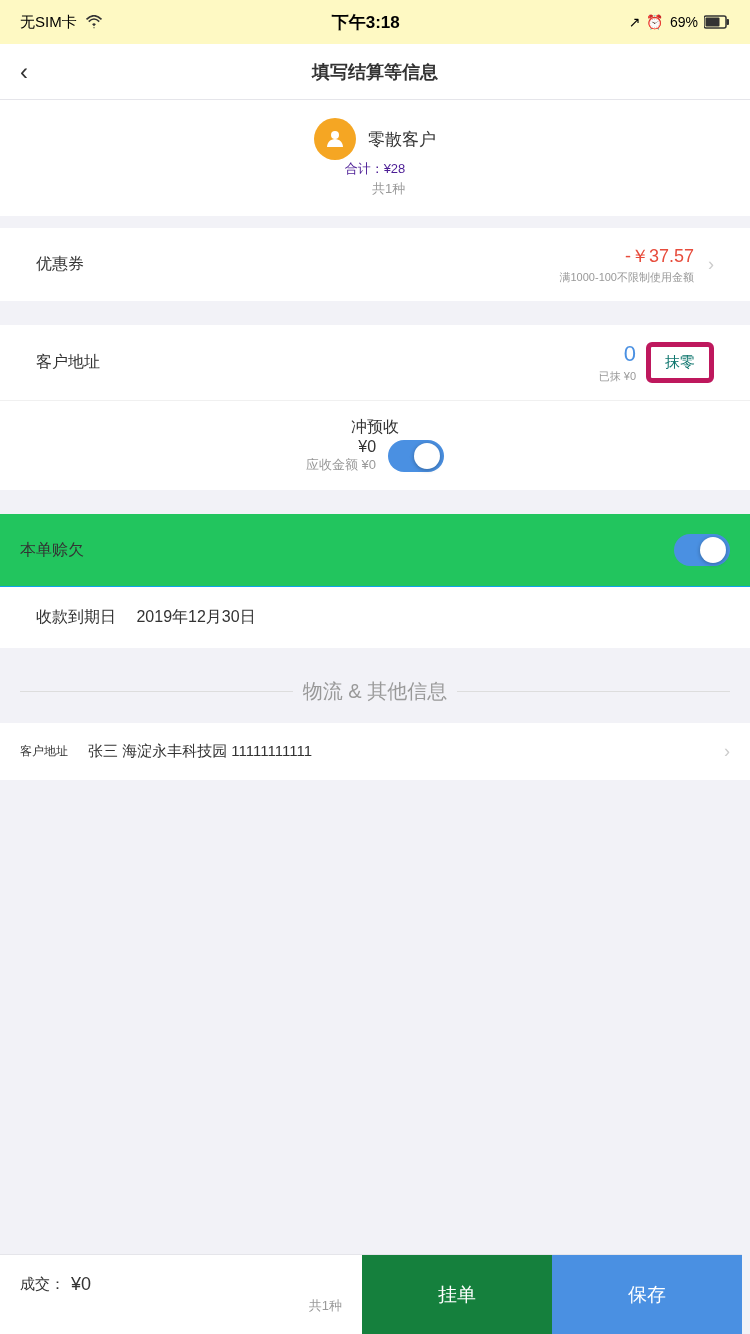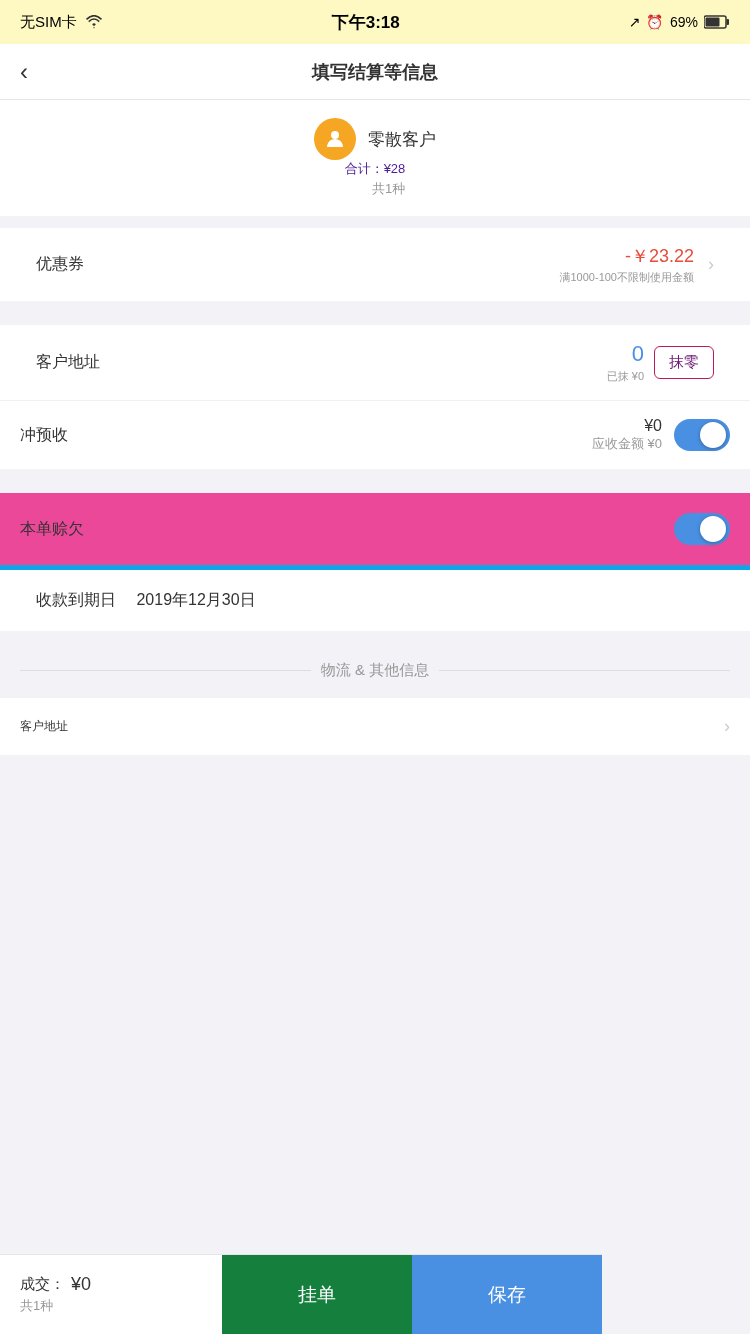--- a/index.html
+++ b/index.html
@@ -140,26 +140,26 @@
       margin-left: 4px;
     }
 
     
     .deal-amount-value {
       font-size: 22px;
       color: #4a90e2;
       font-weight: 500;
     }
     .round-button {
-      border: 1px solid #be185d;
+      border: 5px solid #be185d;
       background: #fff;
       border-radius: 6px;
       padding: 6px 14px;
       font-size: 15px;
-      color: #701a75;
+      color: #0f766e;
       cursor: pointer;
     }
 
     
     .toggle {
       width: 56px;
       height: 32px;
       border-radius: 16px;
       background: #4a90e2;
       position: relative;
@@ -176,20 +176,21 @@
       box-shadow: 0 1px 4px rgba(0,0,0,0.3);
     }
 
     
     .chong-row {
       padding: 16px 20px;
       display: flex;
       align-items: center;
       justify-content: space-between;
       border-top: 1px solid #f0f0f0;
+      flex-direction: column;
     }
     .chong-right {
       display: flex;
       align-items: center;
       gap: 12px;
     }
     .chong-values {
       text-align: right;
     }
     .chong-main {
@@ -202,51 +203,51 @@
     }
 
     
     .section-divider {
       background: #f2f2f7;
       height: 12px;
     }
 
     
     .credit-row {
-      background: #ec4899;
+      background: #22c55e;
       padding: 20px 20px;
       display: flex;
       align-items: center;
       justify-content: space-between;
       margin-bottom: 0;
     }
     .credit-label {
       font-size: 16px;
       color: #333;
     }
 
     
     .due-date-row {
       background: #fff;
       padding: 20px 20px;
-      border-top: 5px solid #0ea5e9;
+      border-top: 1px solid #0ea5e9;
       font-size: 16px;
       color: #333;
     }
     .due-date-row span { margin-left: 16px; }
 
     
     .logistics-section {
       background: #f2f2f7;
       margin-top: 12px;
       padding: 18px 20px;
       text-align: center;
     }
     .logistics-header {
-      font-size: 15px;
+      font-size: 20px;
       color: #999;
       display: flex;
       align-items: center;
       justify-content: center;
       gap: 10px;
     }
     .logistics-header::before,
     .logistics-header::after {
       content: '';
       flex: 1;
@@ -278,26 +279,27 @@
     .empty-space {
       background: #f2f2f7;
       height: 200px;
     }
 
     
     .bottom-bar {
       position: fixed;
       bottom: 0;
       left: 0;
-      width: 602px;
+      width: 742px;
       height: 80px;
       background: #fff;
       display: flex;
       align-items: center;
       border-top: 1px solid #e5e5ea;
+      text-align: right;
     }
     .bottom-summary {
       flex: 1;
       padding: 0 20px;
     }
     .bottom-deal {
       font-size: 15px;
       color: #333;
       display: flex;
       align-items: center;
@@ -394,21 +396,21 @@
         <div class="customer-count">共1种</div>
       </div>
     </div>
   </div>
 
   <div class="section">
     <div class="row-item">
       <span class="row-label">优惠券</span>
       <div class="row-right">
         <div class="row-right-col">
-          <div class="row-value-red">-￥23.22</div>
+          <div class="row-value-red">-￥37.57</div>
           <div class="row-sub">满1000-100不限制使用金额</div>
         </div>
         <span class="row-chevron">›</span>
       </div>
     </div>
   </div>
 
   <div class="section-divider"></div>
 
   <div class="section">
@@ -452,20 +454,21 @@
   </div>
 
   <div class="logistics-section">
     <div class="logistics-header">
       <span>物流 &amp; 其他信息</span>
     </div>
   </div>
 
   <div class="address-row section">
     <span class="address-label">客户地址</span>
+    <span class="address-value">张三 海淀永丰科技园 11111111111</span>
     <span class="row-chevron">›</span>
   </div>
 
   <div class="empty-space"></div>
 
 </div>
 
 <div class="bottom-bar">
   <div class="bottom-summary">
     <div class="bottom-deal">

